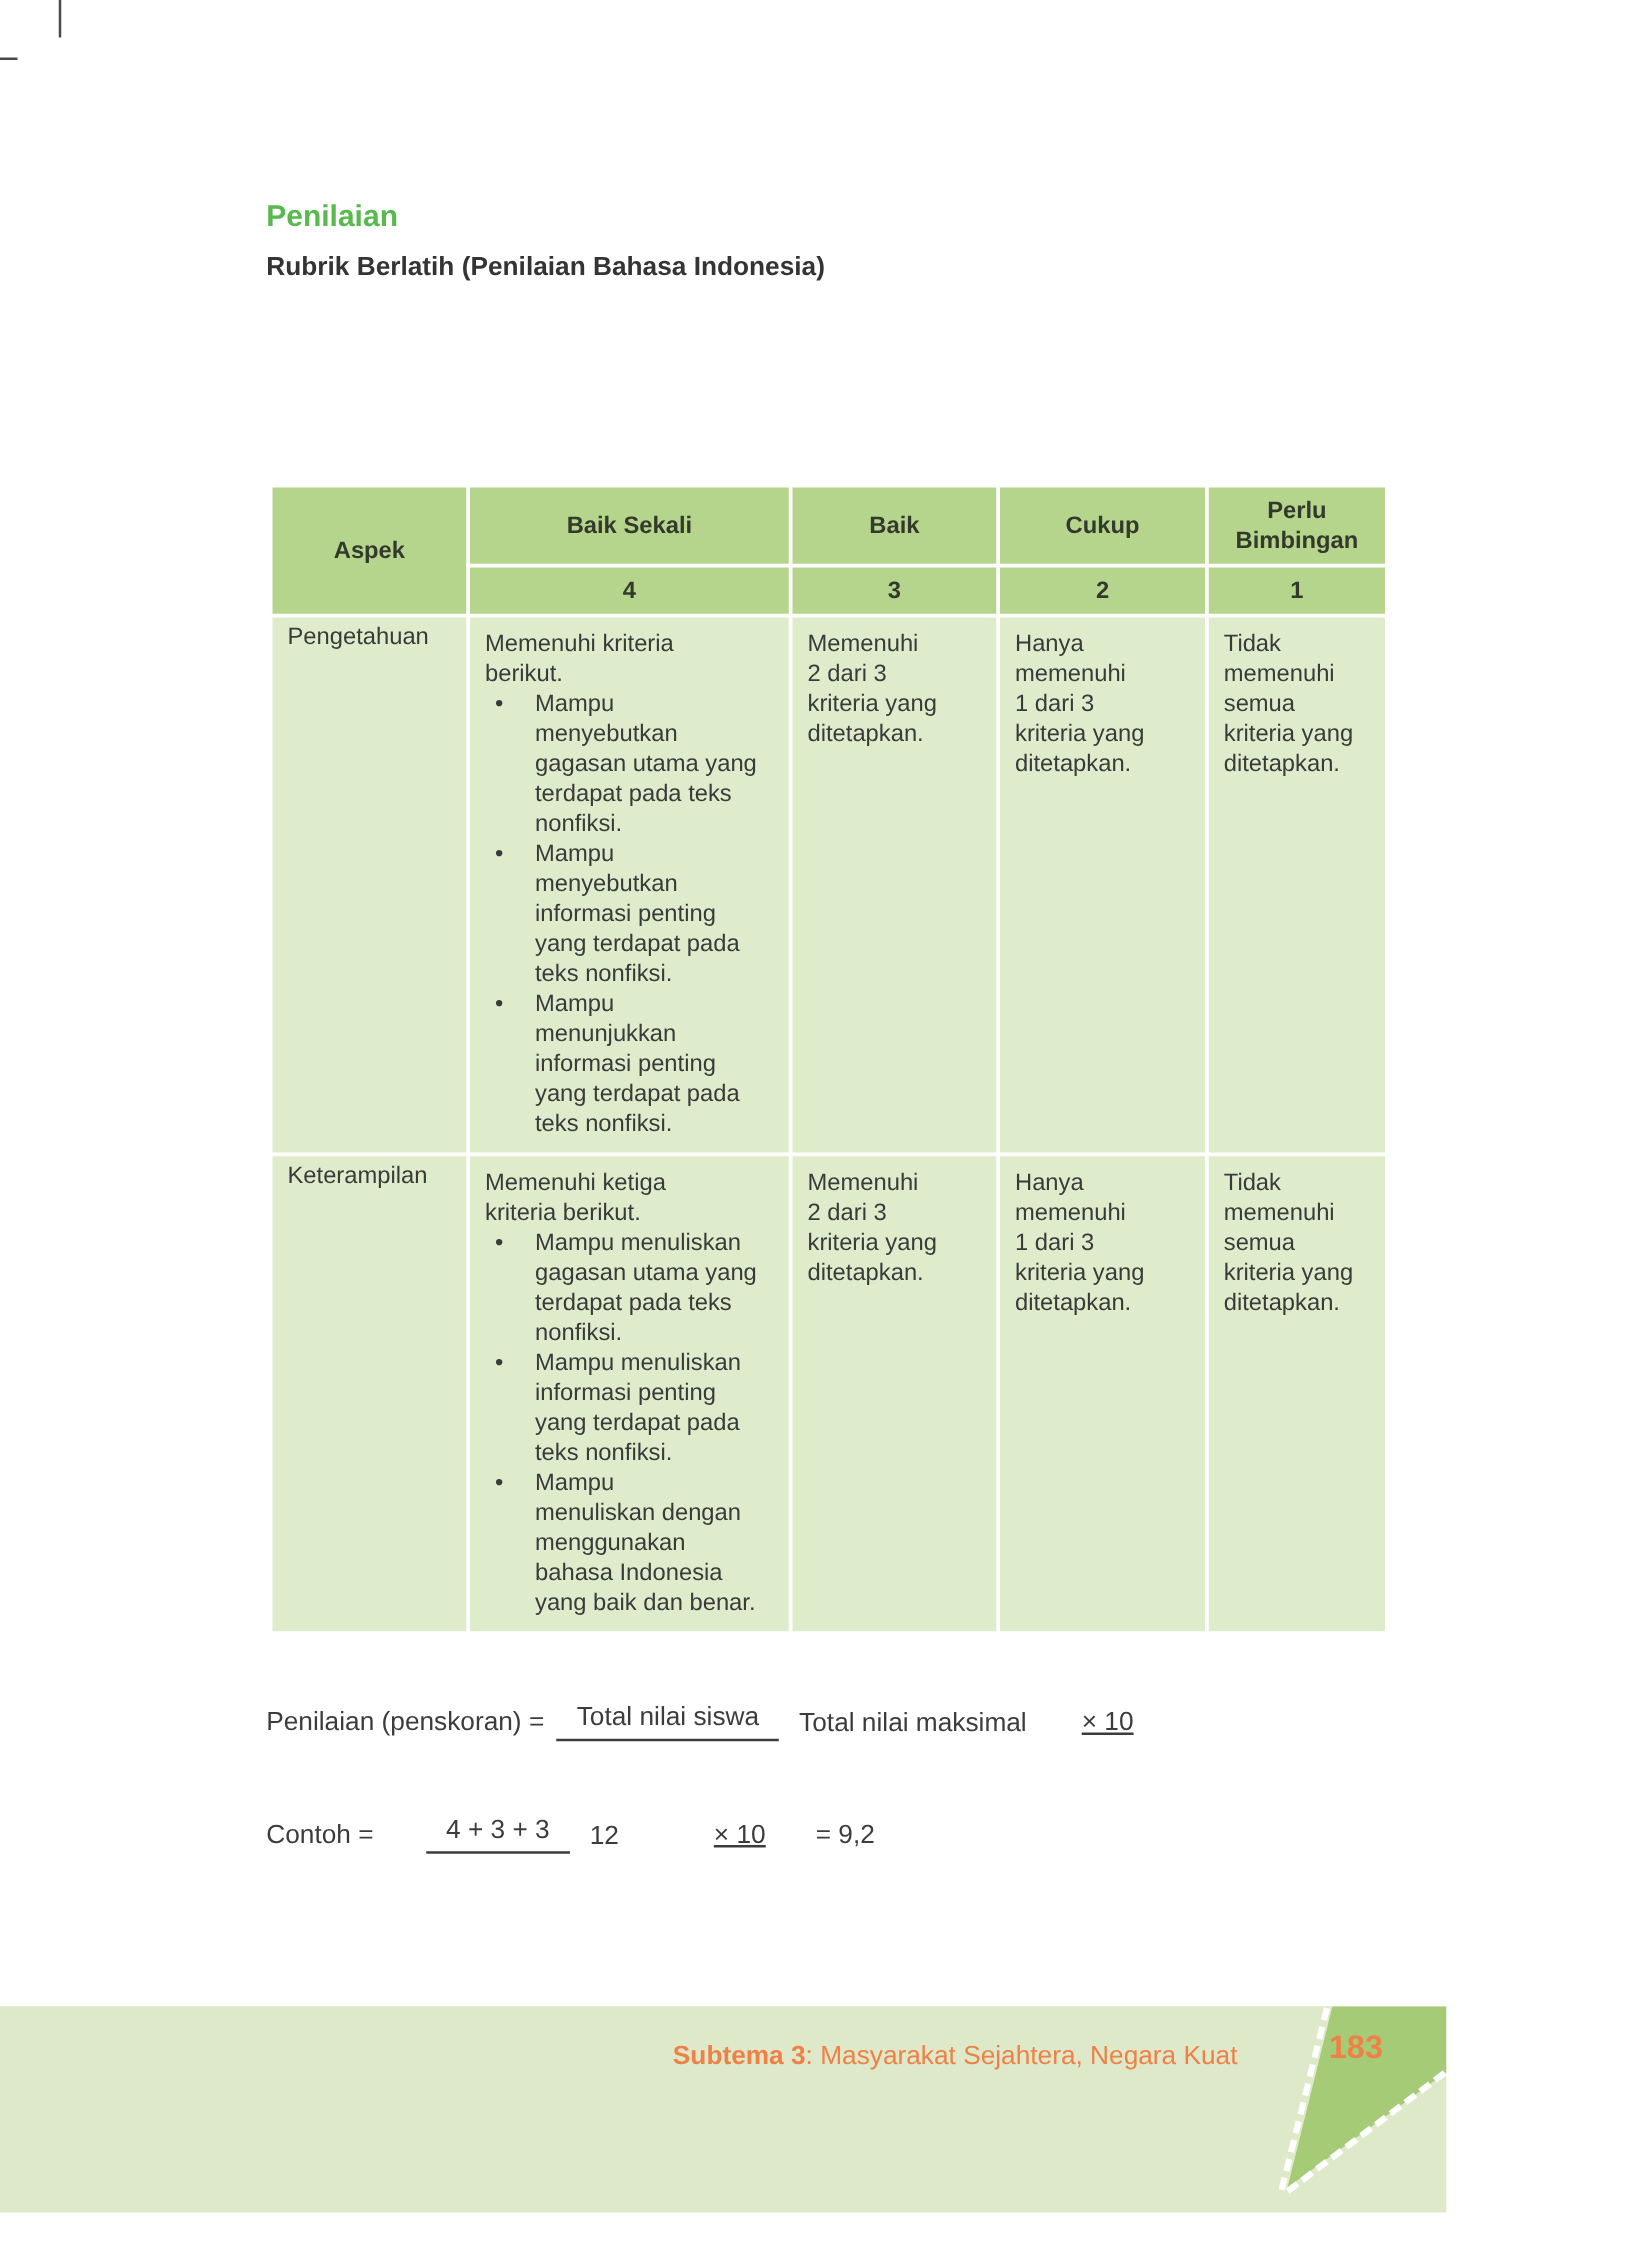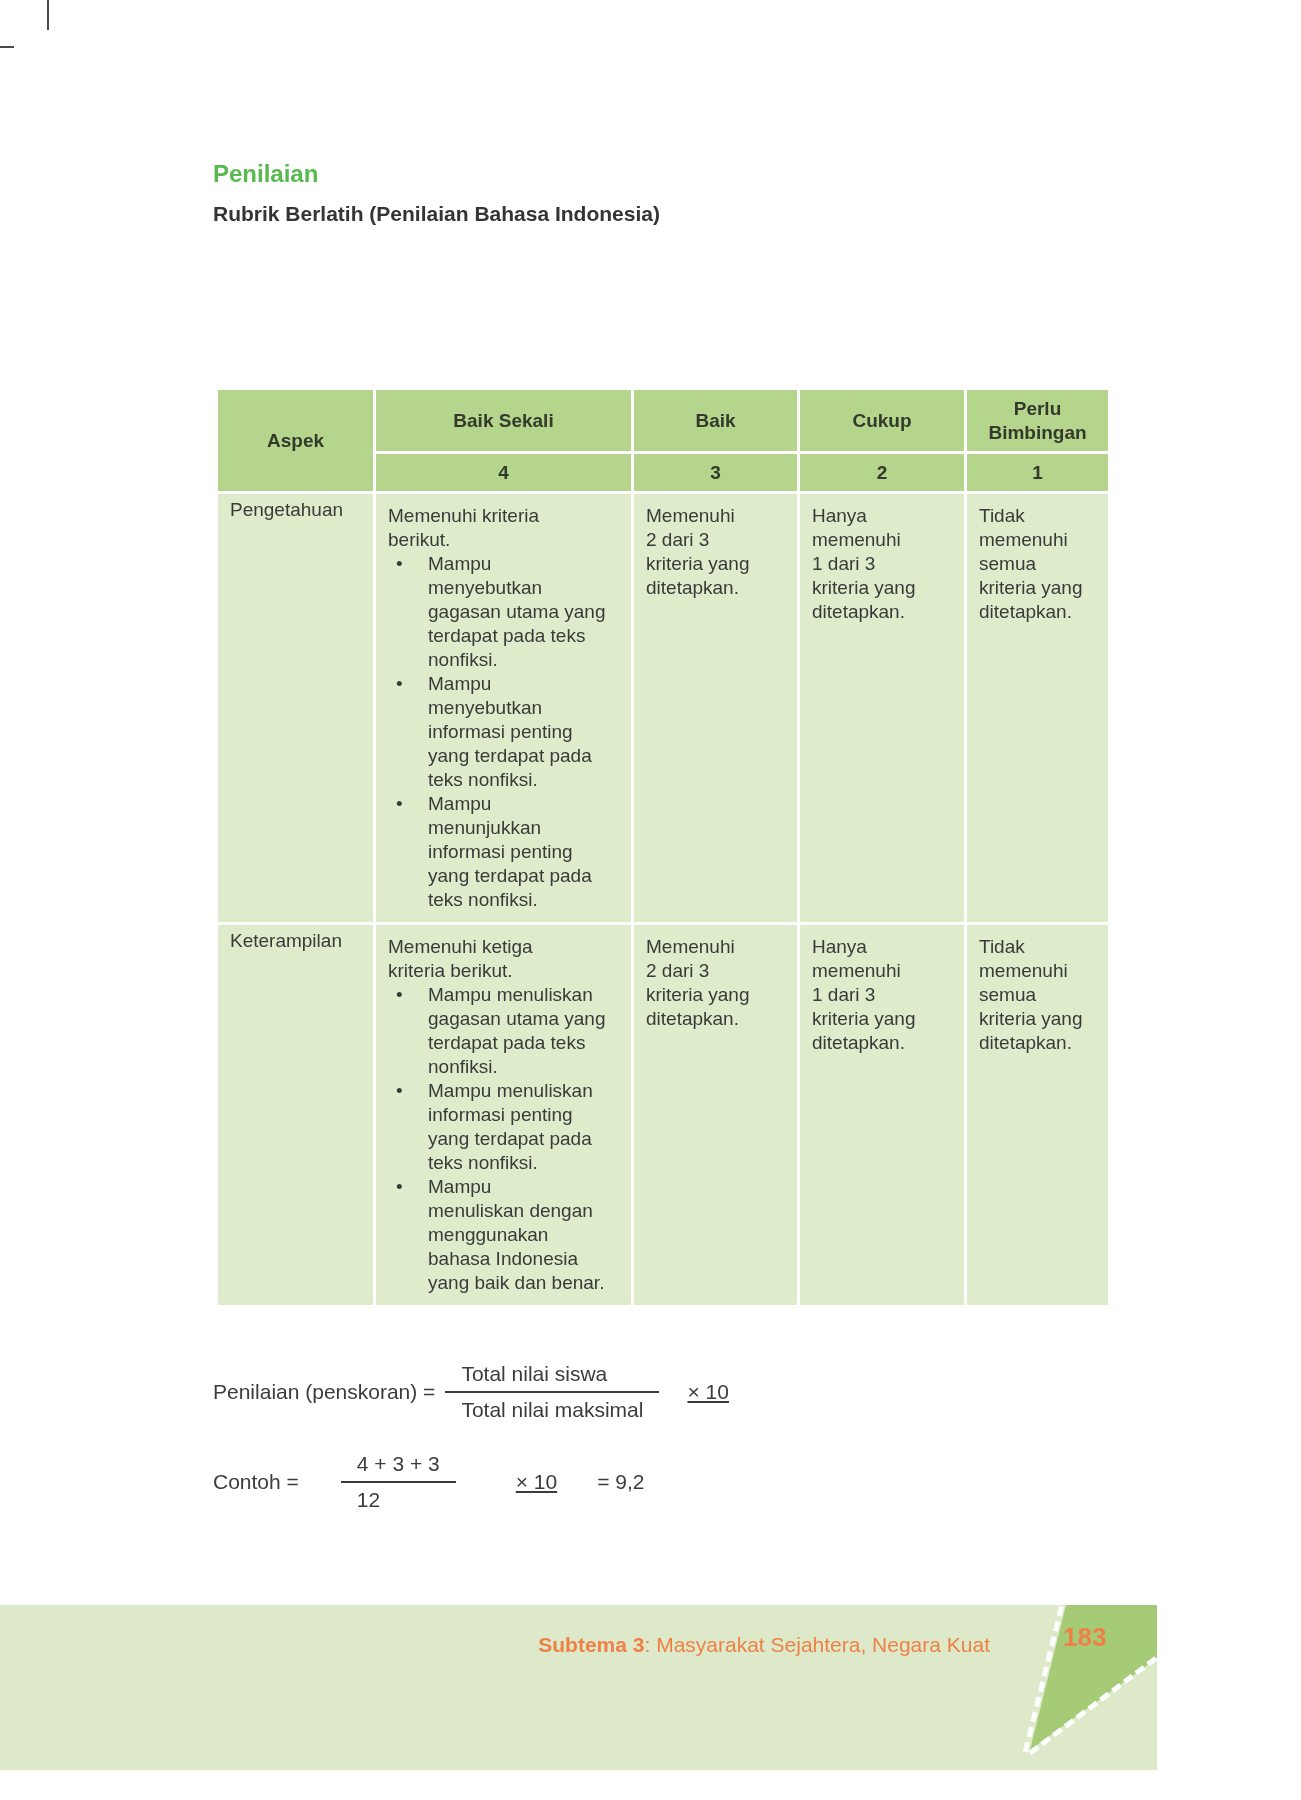--- a/index.html
+++ b/index.html
@@ -46,21 +46,21 @@
     vertical-align:top; padding:10px 8px 10px 12px;
   }
   td.aspect-cell { padding-top:4px; }
   .pre { white-space:pre-line; }
   .bullet { position:relative; padding-left:40px; }
   .bullet::before { content:"\2022"; position:absolute; left:8px; top:0; }
   
   .formula { position:absolute; display:flex; align-items:center; font-size:21px; color:#3c3c3c; }
   .formula-1 { left:213px; top:1362px; }
   .formula-2 { left:213px; top:1452px;gap:32px; }
-  .frac { display:inline-flex; flex-direction:column; text-align:left; margin-left:10px; }
+  .frac { display:inline-flex; flex-direction:row; text-align:right; margin-left:10px; }
   .frac .num { padding:0 16px 5px 16px; border-bottom:2px solid #3c3c3c; }
   .frac .den { padding:5px 16px 0 16px; }
   .mult { margin-left:28px;text-decoration:underline; }
   .result { margin-left:8px; }
   
   .footer-band {
     position:absolute; left:0; top:1605px; width:1271px; height:165px;
     background:var(--band-green,#dde9c8);
   }
   .footer-text {

